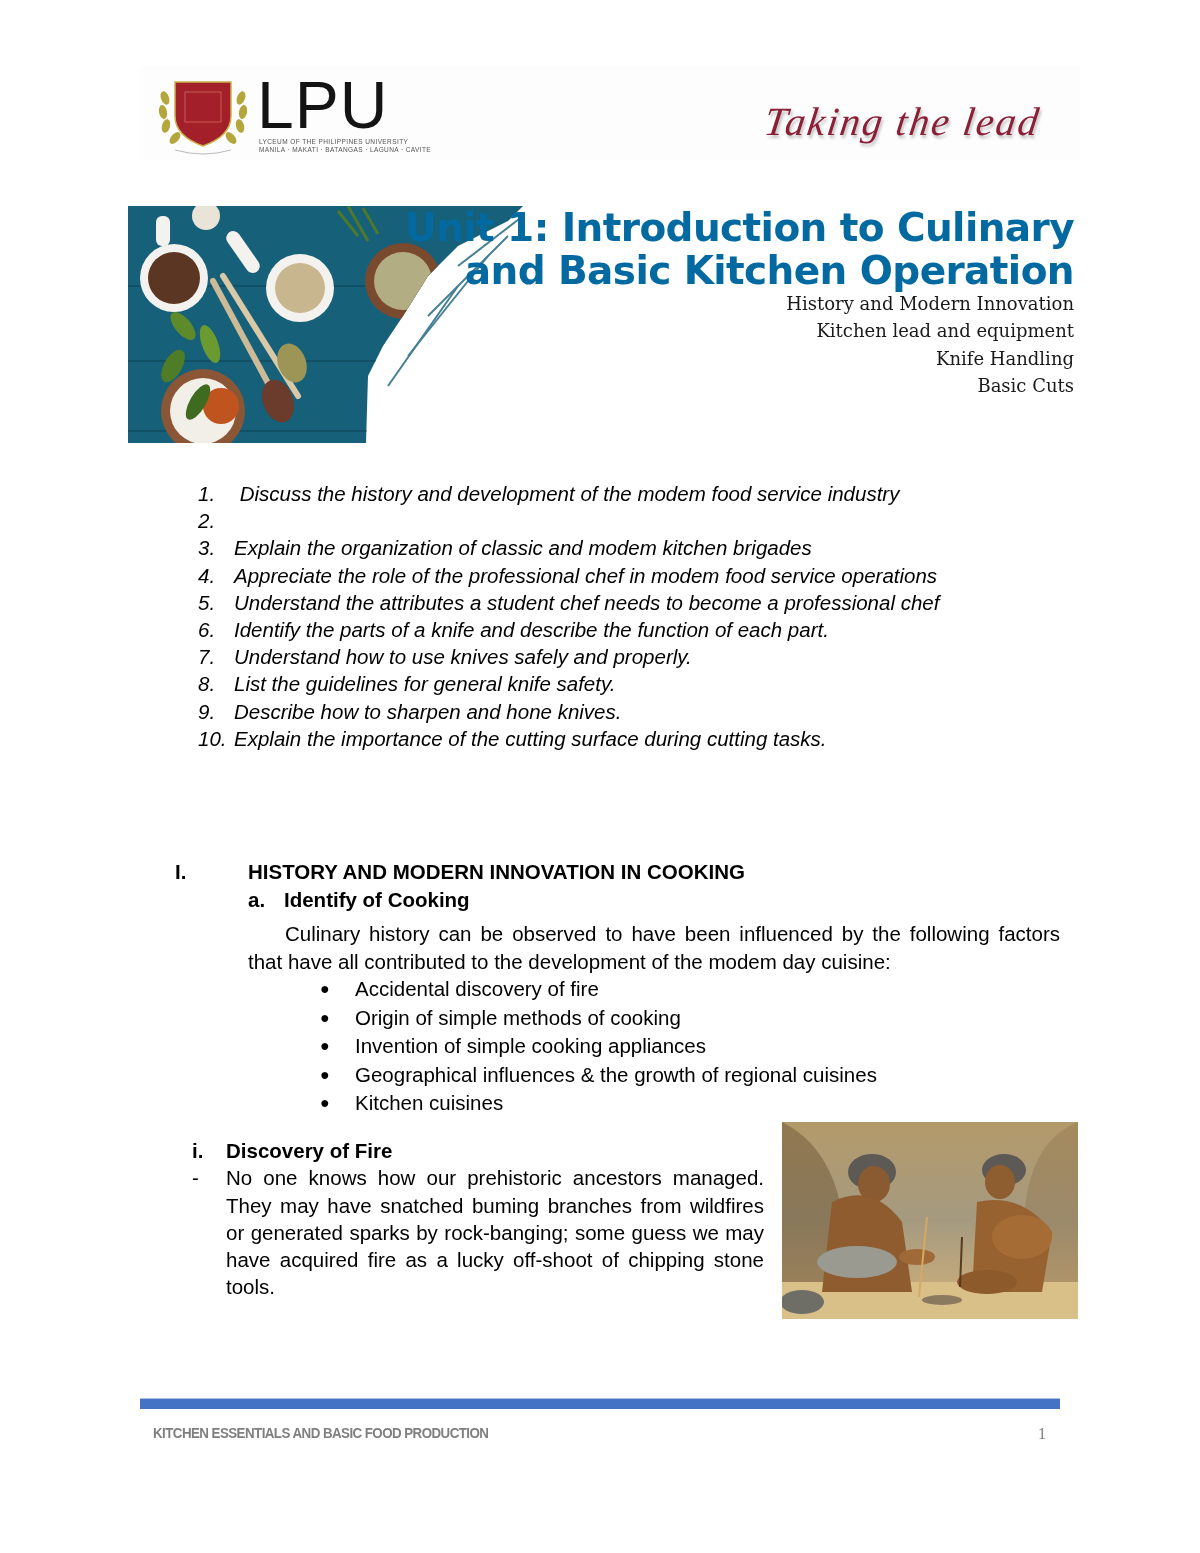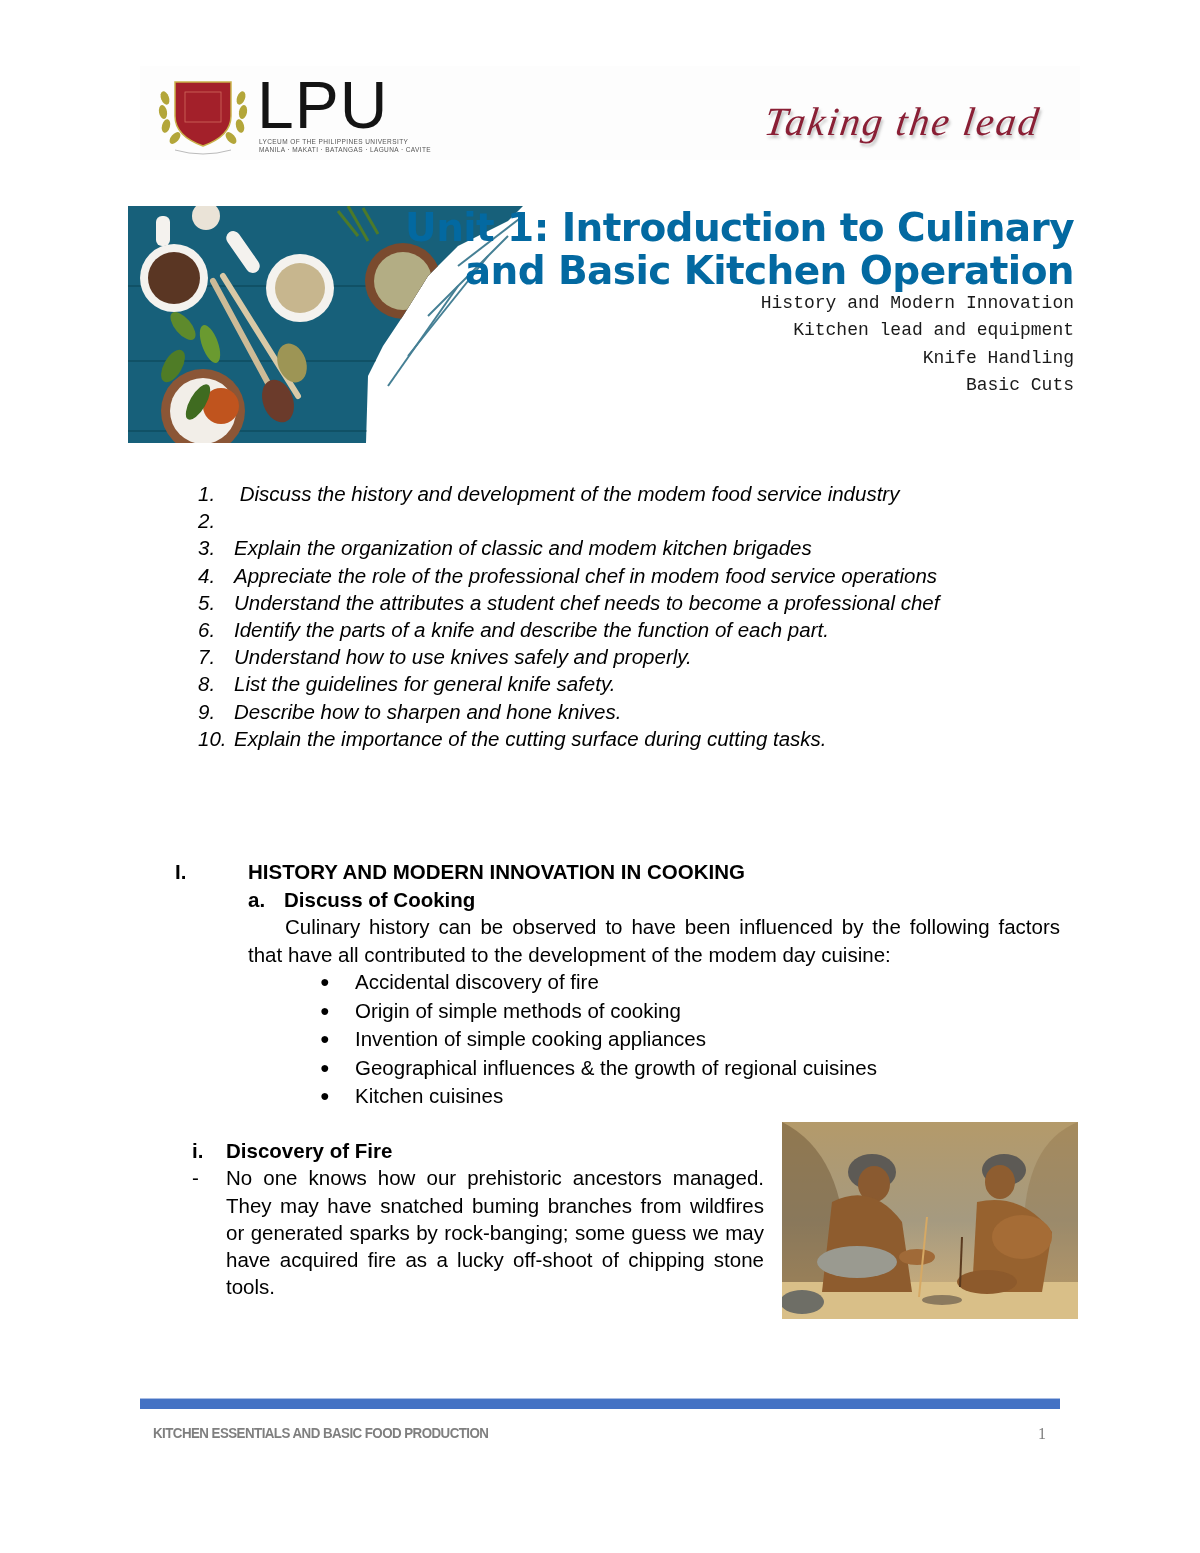--- a/index.html
+++ b/index.html
@@ -12,36 +12,36 @@
   .lpu-text { position: absolute; left: 102px; top: 0; font-family: "Liberation Sans", sans-serif; font-size: 66px; line-height: 66px; letter-spacing: 1px; color: #141414; text-align: center; }
   .lpu-sub { position: absolute; left: 104px; top: 66px; font-size: 6.5px; line-height: 8px; color: #555; letter-spacing: 0.4px; white-space: nowrap; }
   .tagline { position: absolute; left: 765px; top: 98px; font-family: "Liberation Serif", serif; font-style: italic; font-size: 40px; color: #8a1f35; letter-spacing: 2px; text-shadow: 2px 3px 3px rgba(120,120,120,0.45); transform: skewX(-8deg); white-space: nowrap; }
 
   
   .spice-img { position: absolute; left: 128px; top: 206px; width: 400px; height: 237px; overflow: hidden; }
 
   
   .unit-title { position: absolute; right: 126px; top: 206px; text-align: right; font-family: "DejaVu Sans", sans-serif; font-weight: bold; font-size: 39px; line-height: 43px; letter-spacing: -0.6px; color: #0369a1; }
   .topics { position: absolute; right: 126px; top: 290px; text-align: right; font-family: "DejaVu Serif", serif; font-size: 18px; line-height: 27.4px; color: #1a1a1a; }
-  .topics div { white-space: nowrap; font-family: Liberation Mono, monospace; }
+  .topics div { white-space: nowrap; }
 
   
   .objectives { position: absolute; left: 198px; top: 480px; width: 880px; font-style: italic; font-size: 20.5px; line-height: 27.2px; }
   .objectives .heading { margin-bottom: 0; }
   .obj-row { display: flex; }
   .obj-num { width: 36px; flex: 0 0 36px; }
   .obj-text { flex: 1; }
 
   
   .section { position: absolute; left: 175px; top: 858px; width: 900px; font-size: 20.5px; line-height: 27.5px; }
   .sec-row { display: flex; font-weight: bold; }
   .sec-roman { width: 73px; flex: 0 0 73px; }
   .sub-head { display: flex; font-weight: bold; padding-left: 73px; }
   .sub-letter { width: 36px; flex: 0 0 36px; }
-  .para { padding-left: 73px; text-indent: 37px; width: 812px; text-align: justify; }
+  .para { padding-left: 73px; text-indent: 37px; width: 812px; text-align: justify; margin-top: 7px; }
   .bullets { list-style: none; margin: 0; padding: 0 0 0 145px; }
   .bullets li { display: flex; line-height: 28.6px; }
   .bullet-dot { width: 35px; flex: 0 0 35px; font-size: 16px; }
 
   
   .fire-block { position: absolute; left: 192px; top: 1137px; width: 572px; font-size: 20.5px; line-height: 27.3px; }
   .fire-head { display: flex; font-weight: bold; }
   .fire-head .roman { width: 34px; flex: 0 0 34px; }
   .fire-para { display: flex; }
   .fire-para .dash { width: 34px; flex: 0 0 34px; }
@@ -192,21 +192,21 @@
     </div>
 </div>
 
 <div class="section">
   <div class="sec-row">
     <span class="sec-roman">I.</span>
     <span>HISTORY AND MODERN INNOVATION IN COOKING</span>
   </div>
   <div class="sub-head">
     <span class="sub-letter">a.</span>
-    <span>Discuss of Cooking</span>
+    <span>Identify of Cooking</span>
   </div>
   <div class="para">Culinary history can be observed to have been influenced by the following factors that have all contributed to the development of the modem day cuisine:</div>
   <ul class="bullets">
     <li>
         <span class="bullet-dot">●</span>
         <span>Accidental discovery of fire</span>
       </li>
     <li>
         <span class="bullet-dot">●</span>
         <span>Origin of simple methods of cooking</span>

